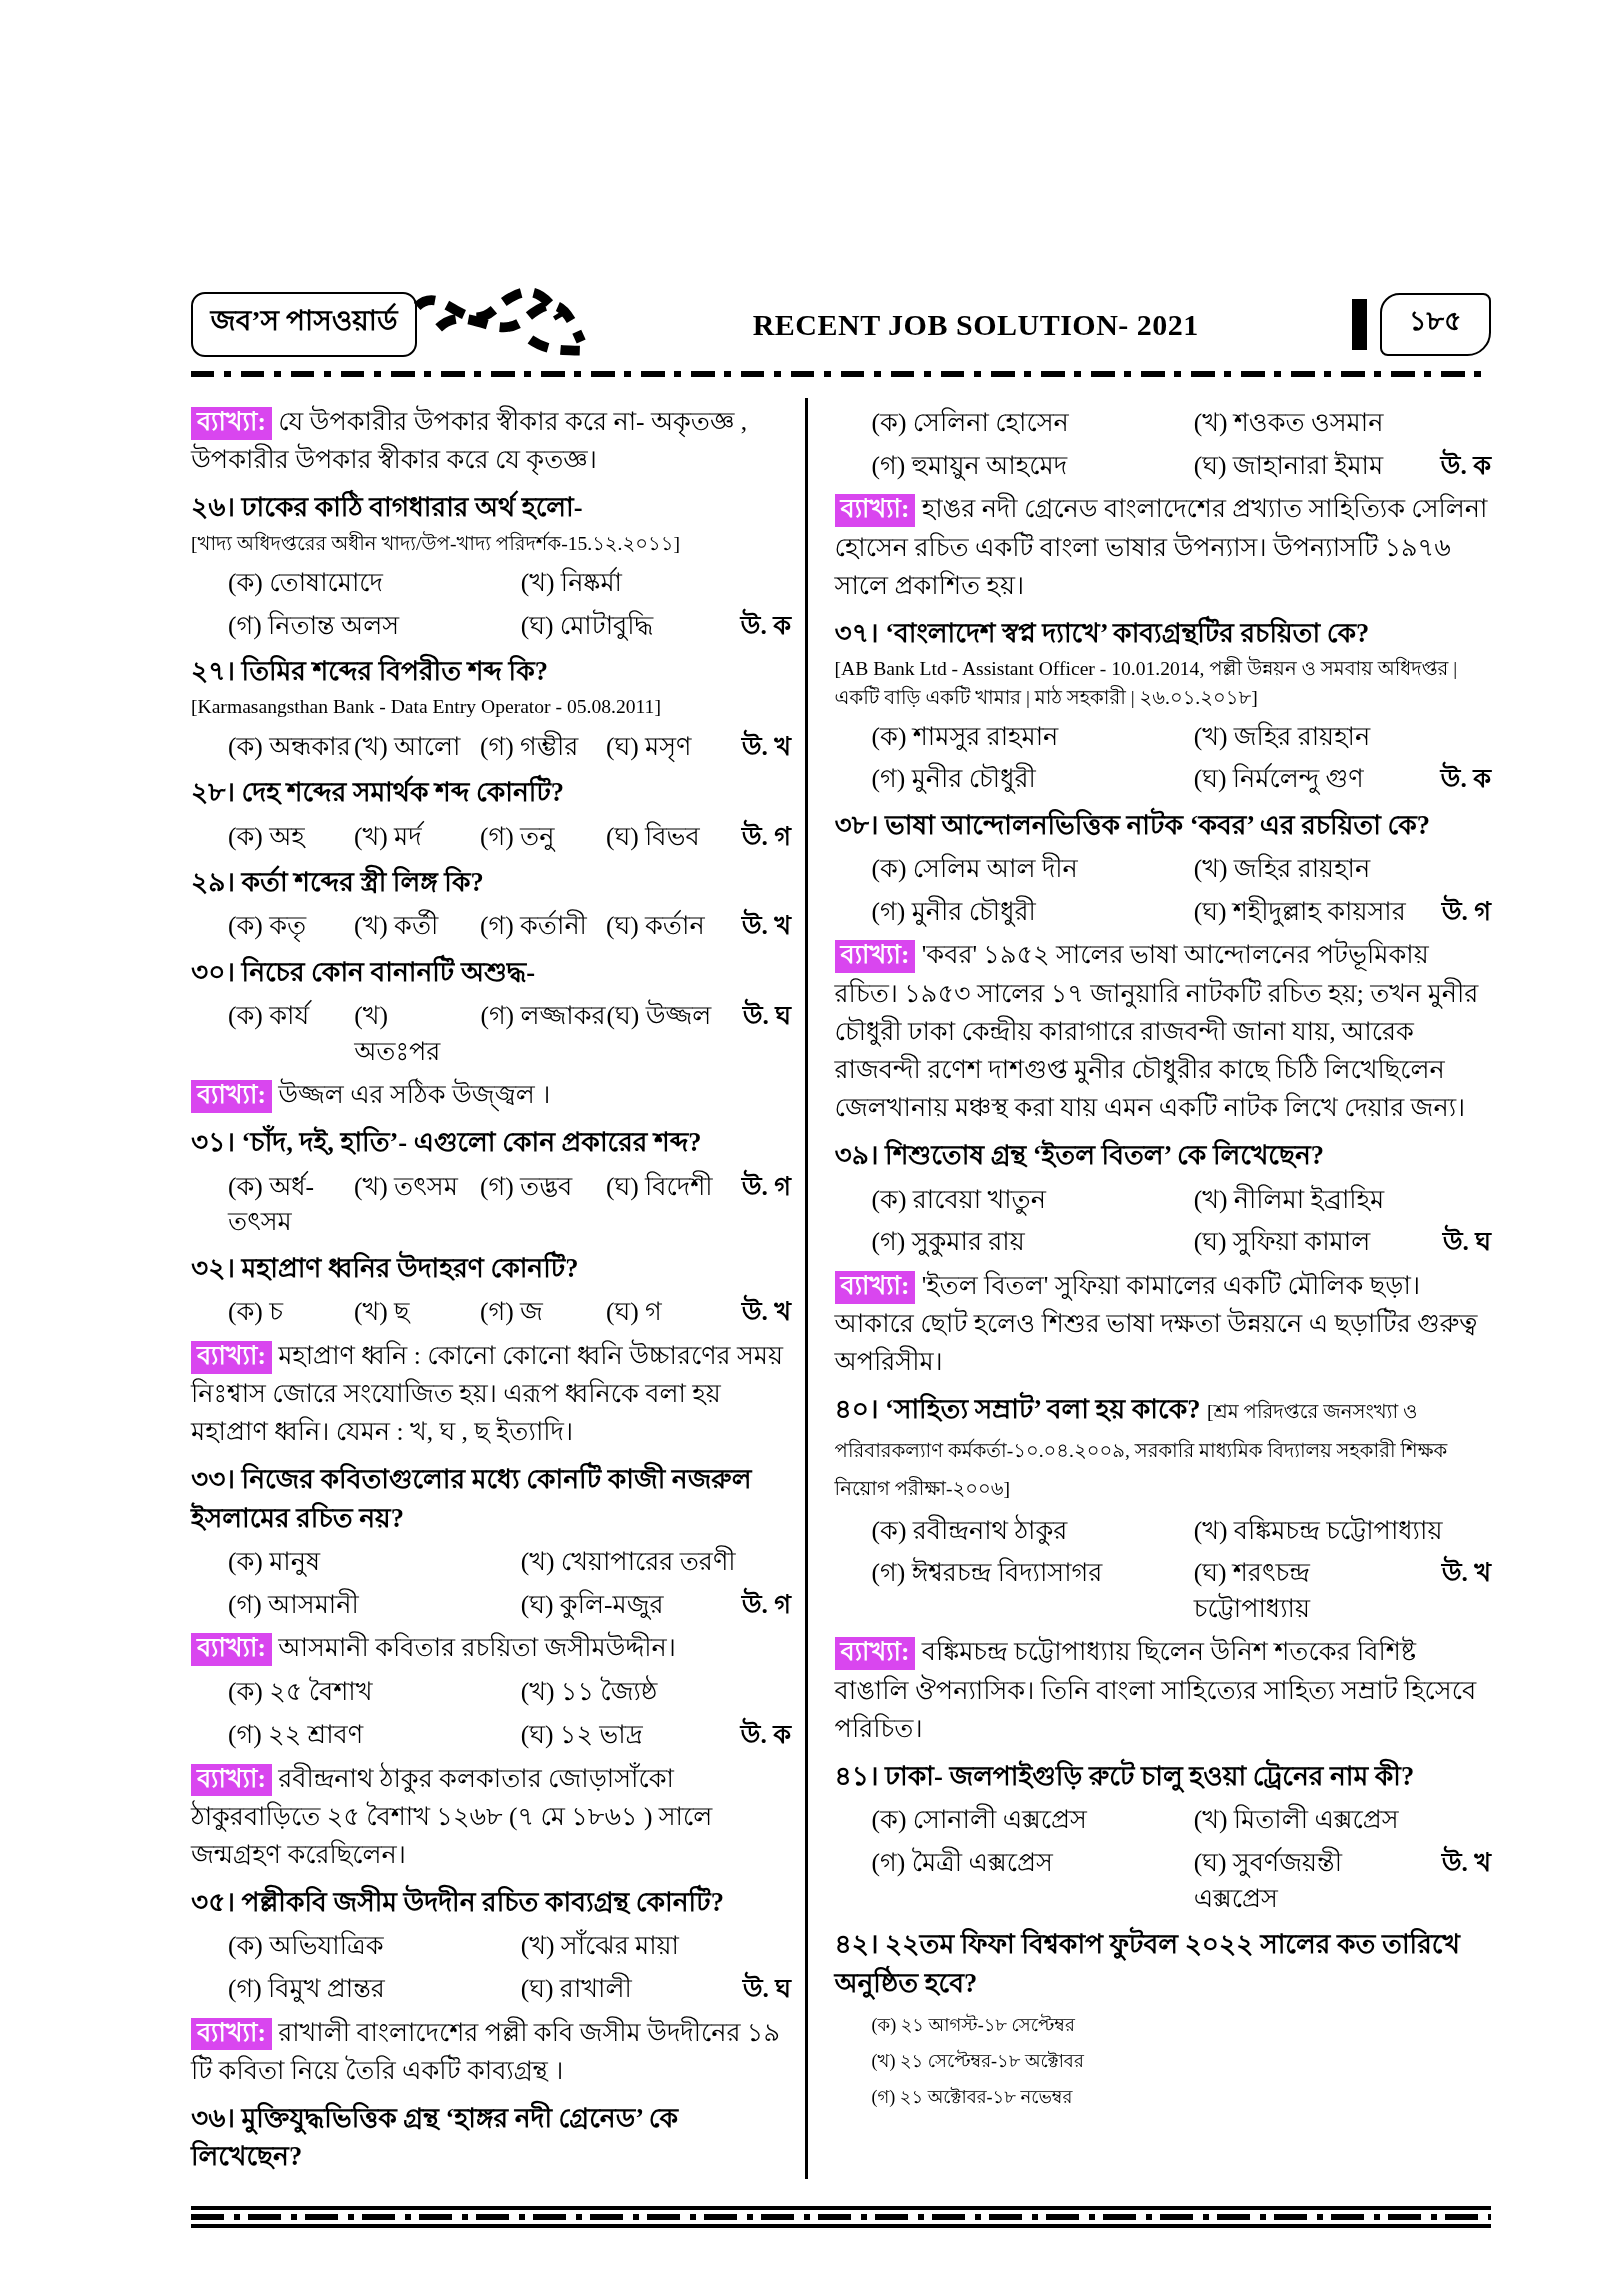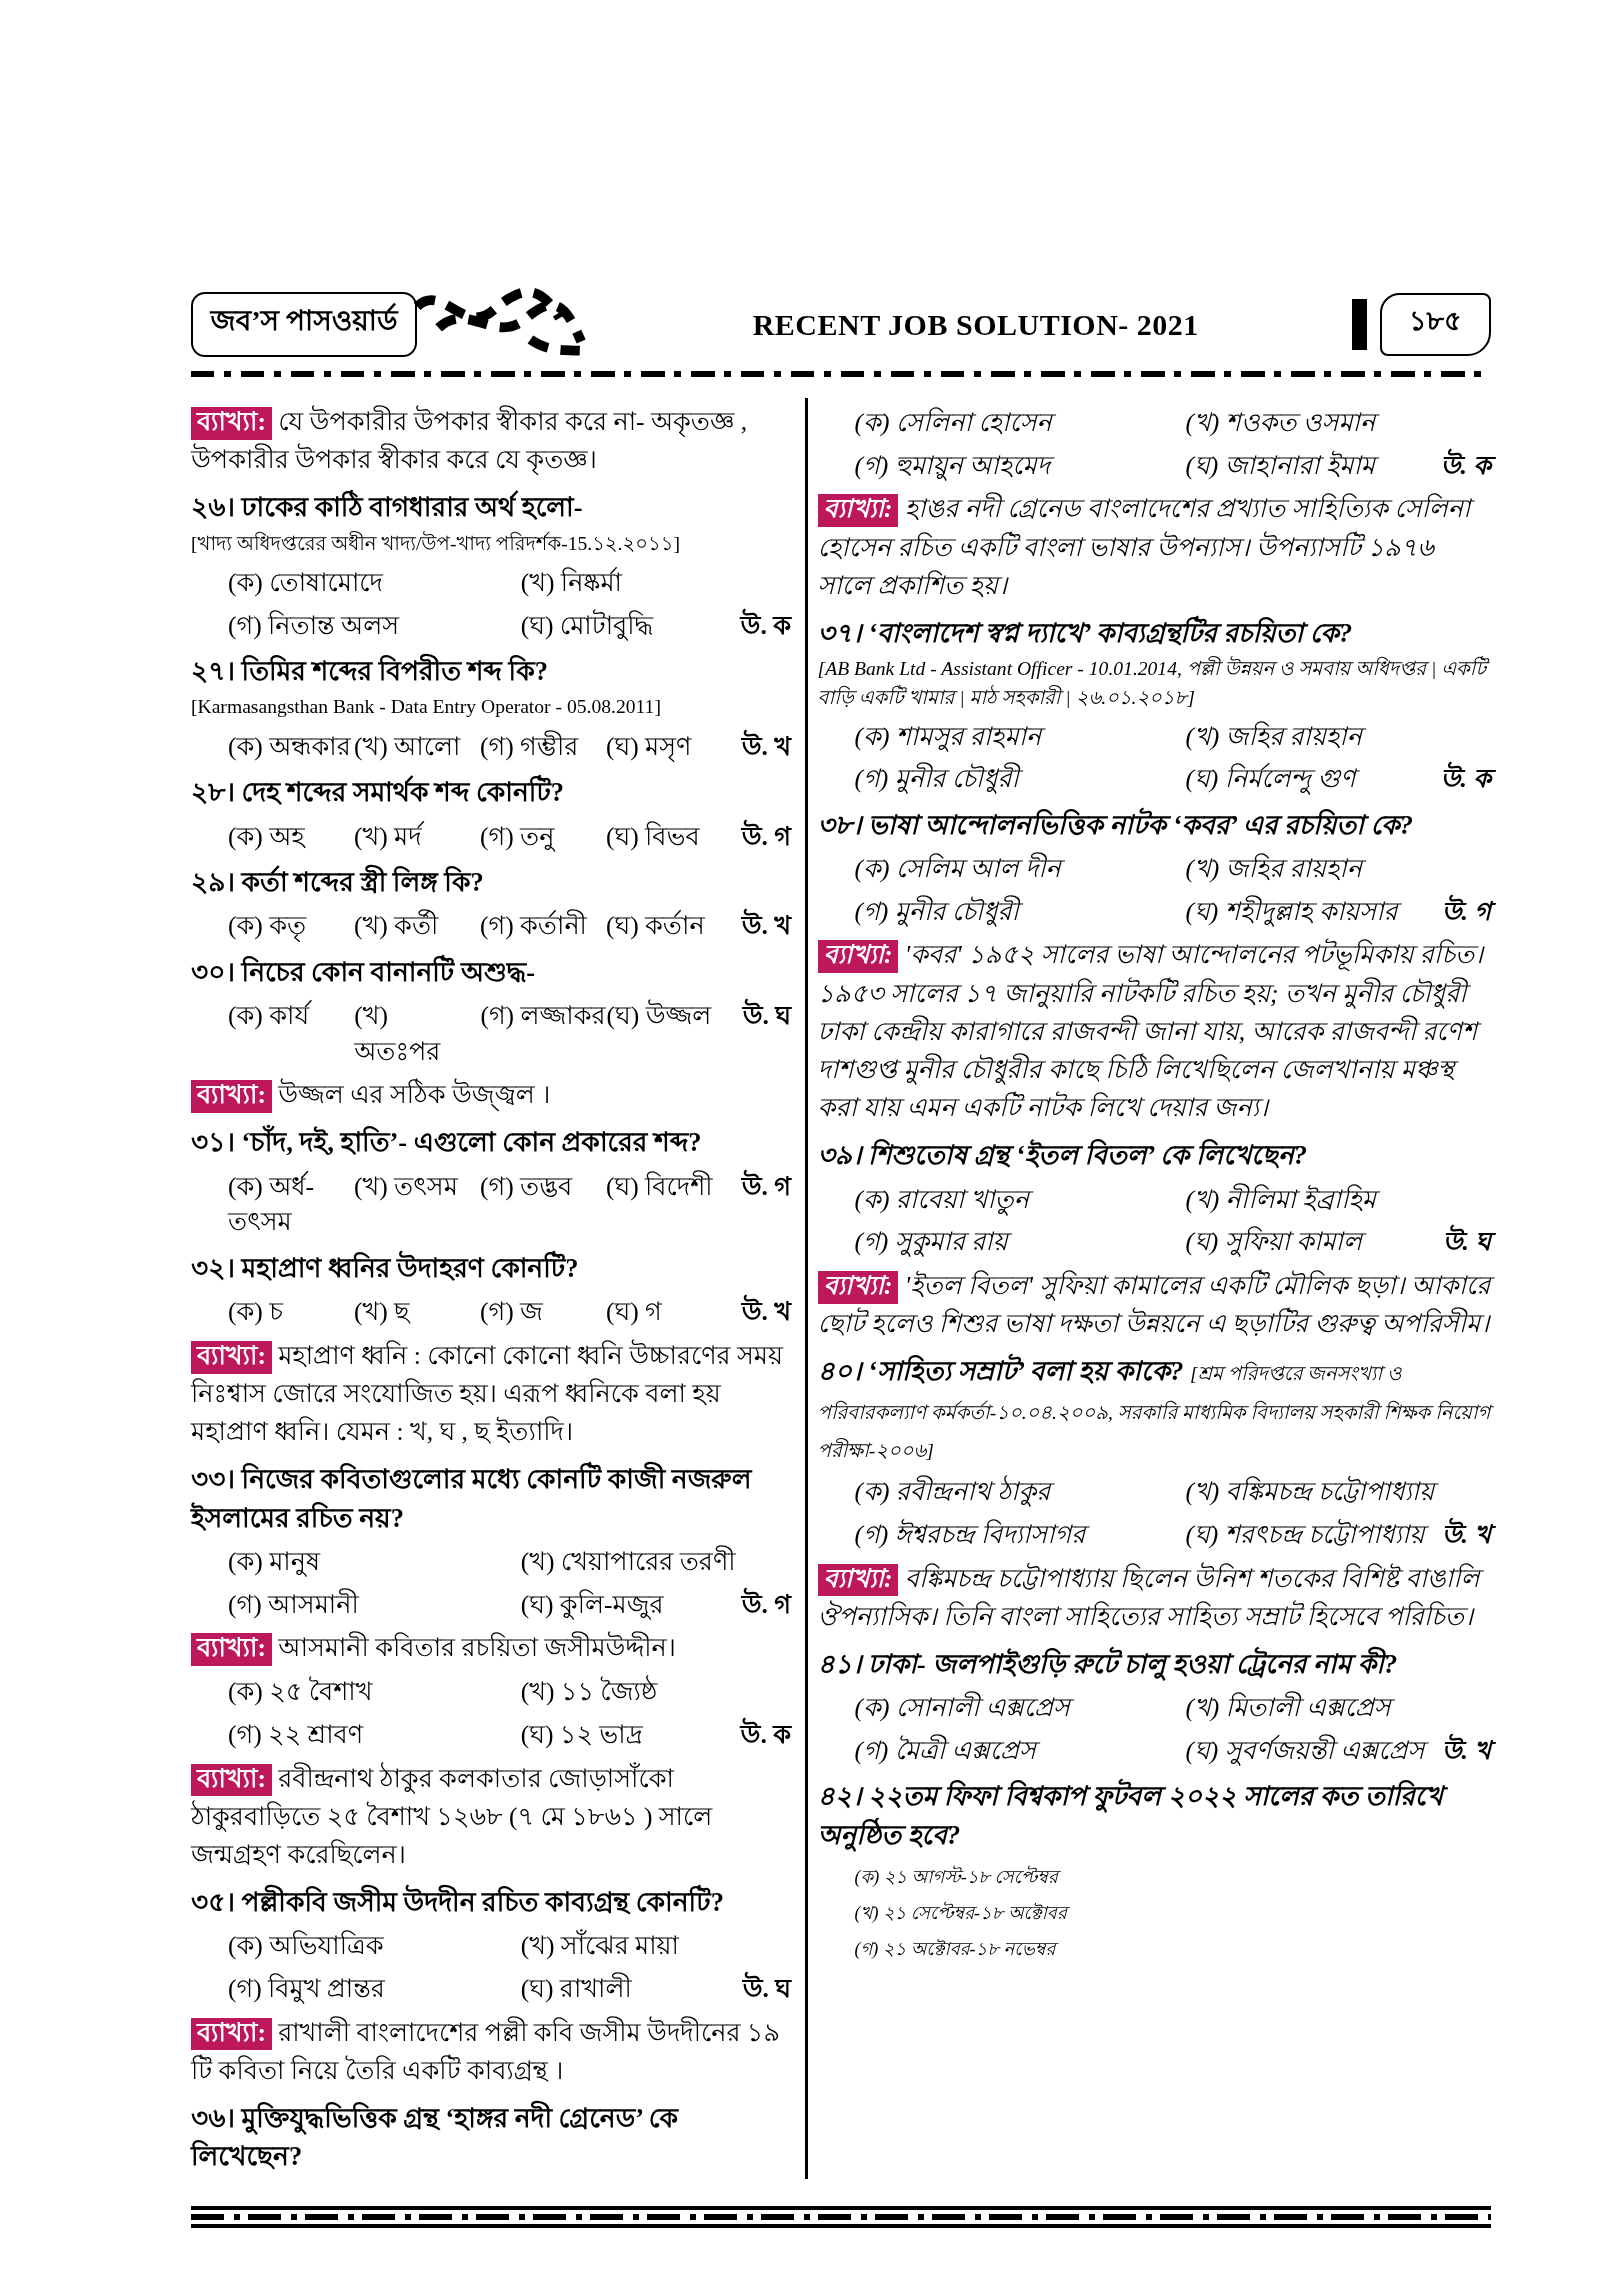--- a/index.html
+++ b/index.html
@@ -24,26 +24,26 @@
   .bottom-rule{margin-top:27.4px;}
   .bottom-rule .solid{height:3.9px;background:#000;}
   .bottom-rule .dash{height:5.9px;margin:3.9px 0;
     background:repeating-linear-gradient(to right,#000 0 33px,transparent 33px 43px,#000 43px 49px,transparent 49px 57px);}
   .bottom-rule .thick{height:4.9px;}
 
   
   .cols{display:flex;margin-top:21.6px;align-items:stretch;}
   .col-left{width:600px;padding-right:13.7px;}
   .divider{width:2.9px;background:#000;flex:none;}
-  .col-right{flex:1;padding-left:10px;font-style:italic;}
+  .col-right{flex:1;padding-left:27px;}
 
   
   p{margin:0;}
   .exp{font-size:25.5px;line-height:1.5;margin:4.9px 0 6.9px;}
-  .badge{background:#be185d;color:#fff;font-weight:bold;padding:0 5.9px 3.9px;}
+  .badge{background:#d946ef;color:#fff;font-weight:bold;padding:0 5.9px 3.9px;}
   .q-title{font-size:26.5px;font-weight:bold;line-height:1.45;margin:8.8px 0 2.9px;}
   .src{font-size:19.6px;line-height:1.45;margin:1px 0 2.9px;}
   .src-inline{font-size:19.6px;font-weight:normal;}
   .opt-row{display:flex;padding-left:37px;margin:6.9px 0;font-size:25.5px;line-height:1.4;}
   .opt-row .opt:first-child{width:52%;flex:none;}
   .opt-row4{display:flex;padding-left:37px;margin:6.9px 0;font-size:25.5px;line-height:1.4;}
   .opt-row4 .opt{flex:1;}
   .opt-line{padding-left:37px;margin:10.8px 0;font-size:18px;line-height:1.4;}
   .answer{margin-left:auto;font-weight:bold;white-space:nowrap;padding-left:9.8px;font-size:25.5px;}
 </style>

